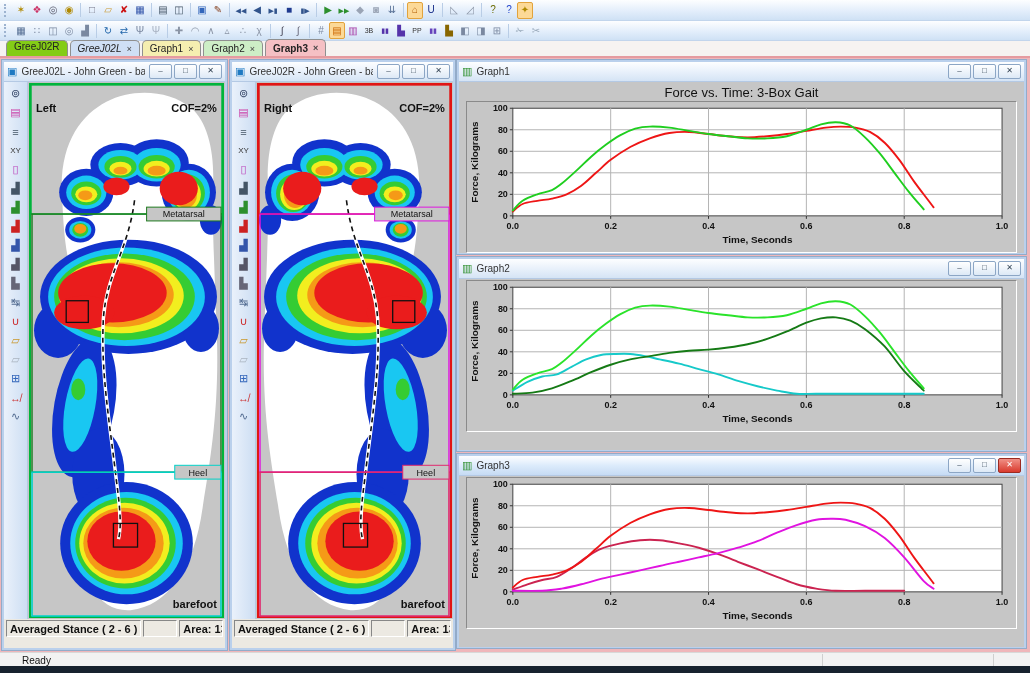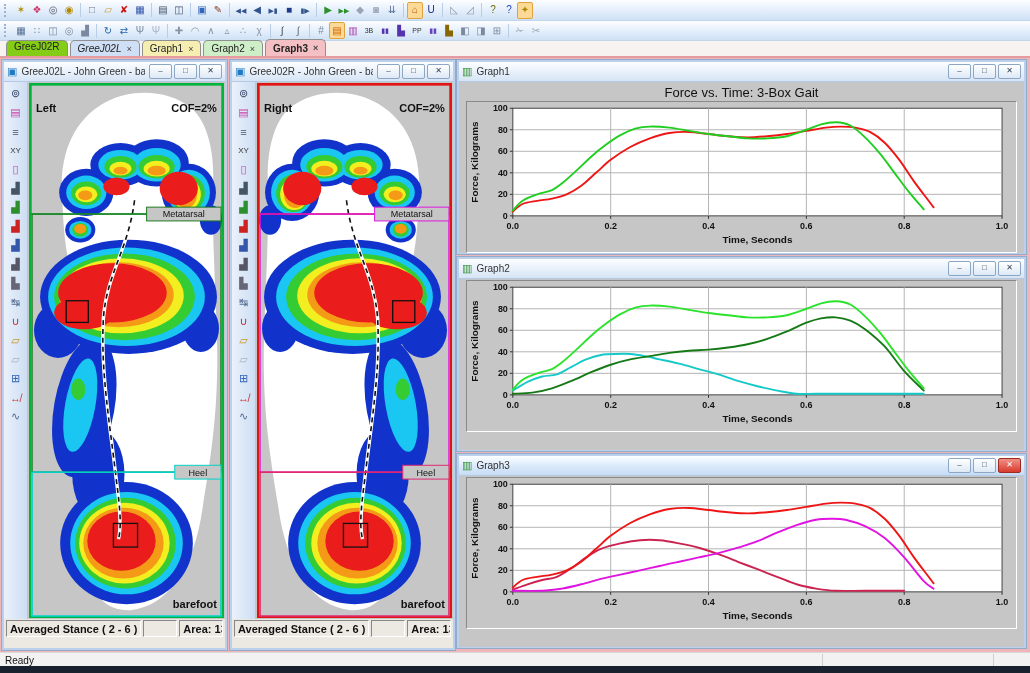--- a/index.html
+++ b/index.html
@@ -47,21 +47,21 @@
          padding:0 3px;white-space:nowrap;background:#ece9e2;}
   .fcell.spacer{width:26px;}
   .fcell.grow{flex:1;overflow:hidden;}
   
   .gbody{height:171px;background:#c6c6c6;padding:1px 7px 0 7px;box-sizing:border-box;}
   .gtitle{text-align:center;font-weight:normal;font-size:13px;color:#111;margin:2px 0 1px 0;}
   .gpanel{border:1px solid;border-color:#8a8a8a #ffffff #ffffff #8a8a8a;background:#c6c6c6;}
   
   #statusbar{position:absolute;top:652px;left:0;width:1030px;height:14px;background:#f2f2f2;
              border-top:1px solid #d8d8d8;display:flex;align-items:center;font-size:10px;color:#111;}
-  #status-ready{flex:1;padding-left:5px;}
+  #status-ready{flex:1;padding-left:22px;}
   .sbcell{height:12px;border-left:1px solid #cfcfcf;}
   #taskbar-strip{position:absolute;top:666px;left:0;width:1030px;height:7px;background:#17222e;}
   text{font-family:"Liberation Sans",sans-serif;}
 </style>
 </head>
 <body>
 
 <div id="app">
 
   <div id="toolbar-row1" class="tbrow">

